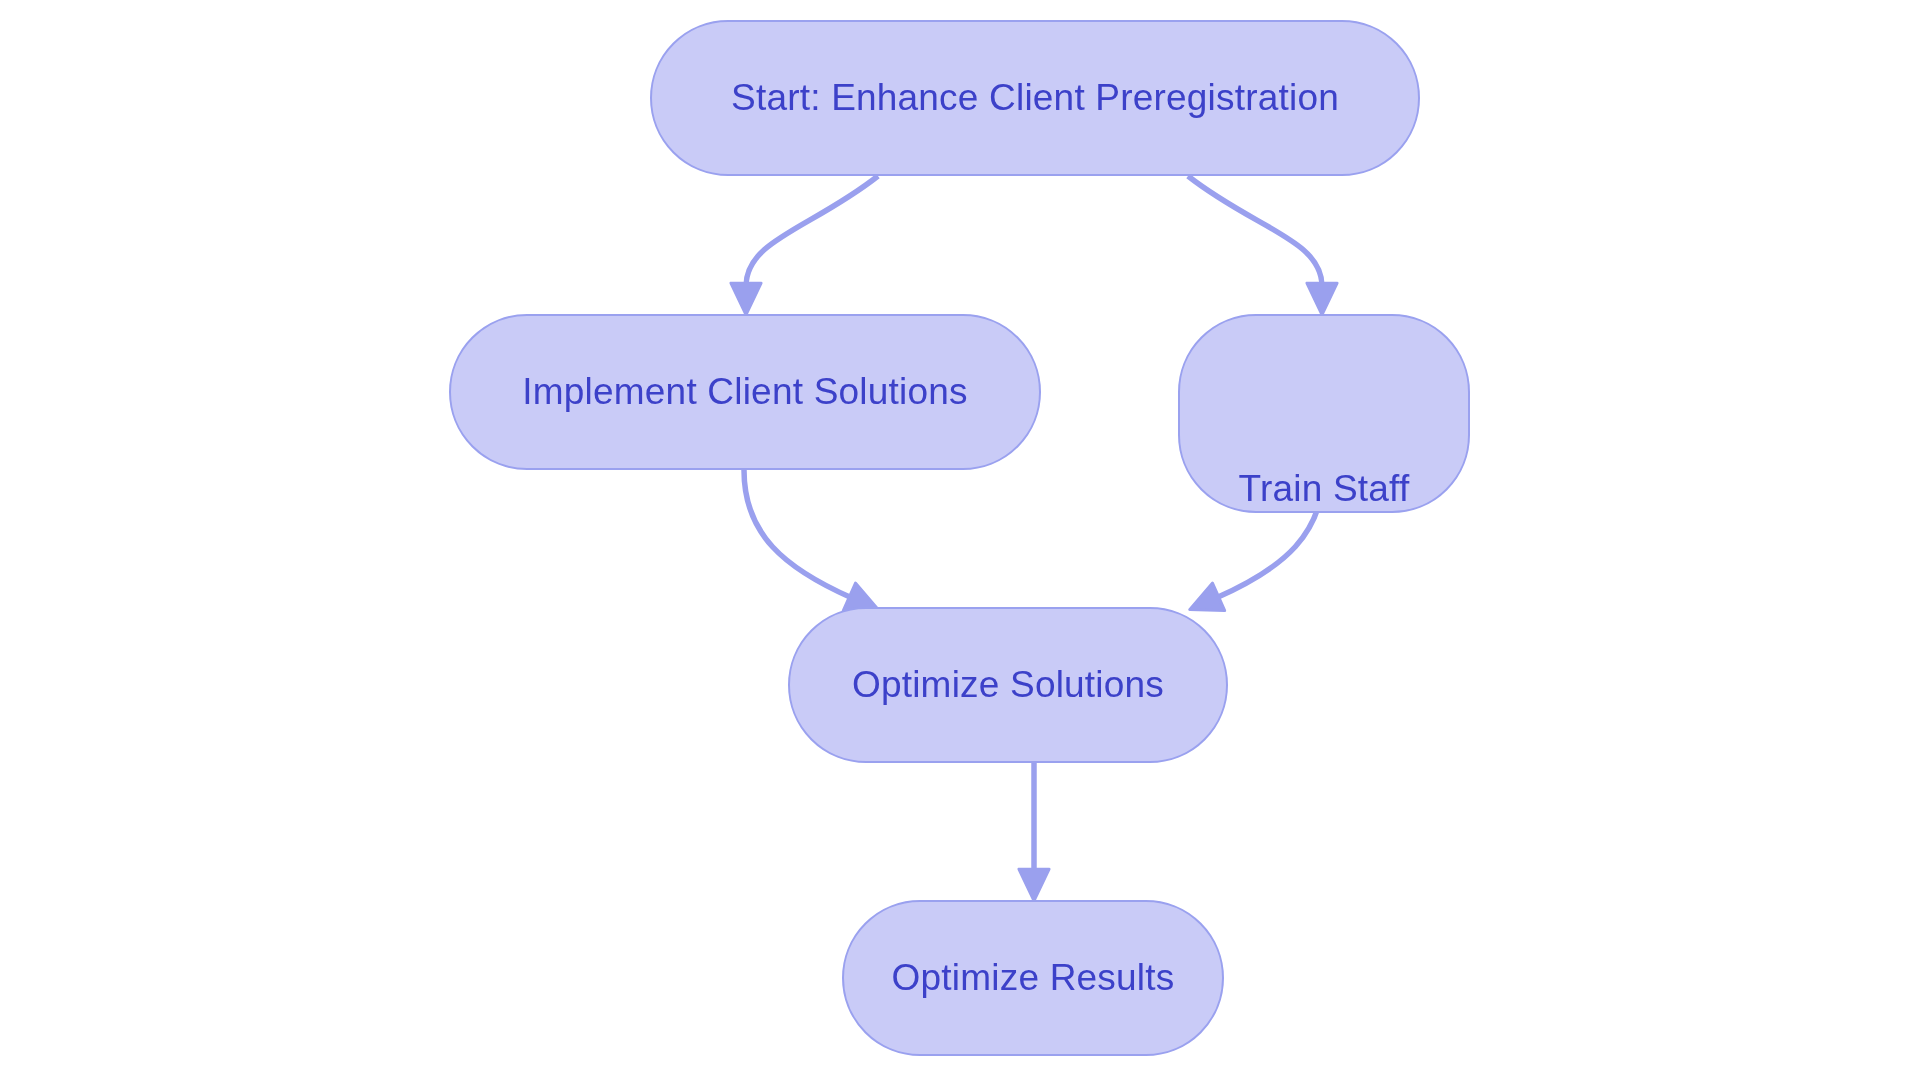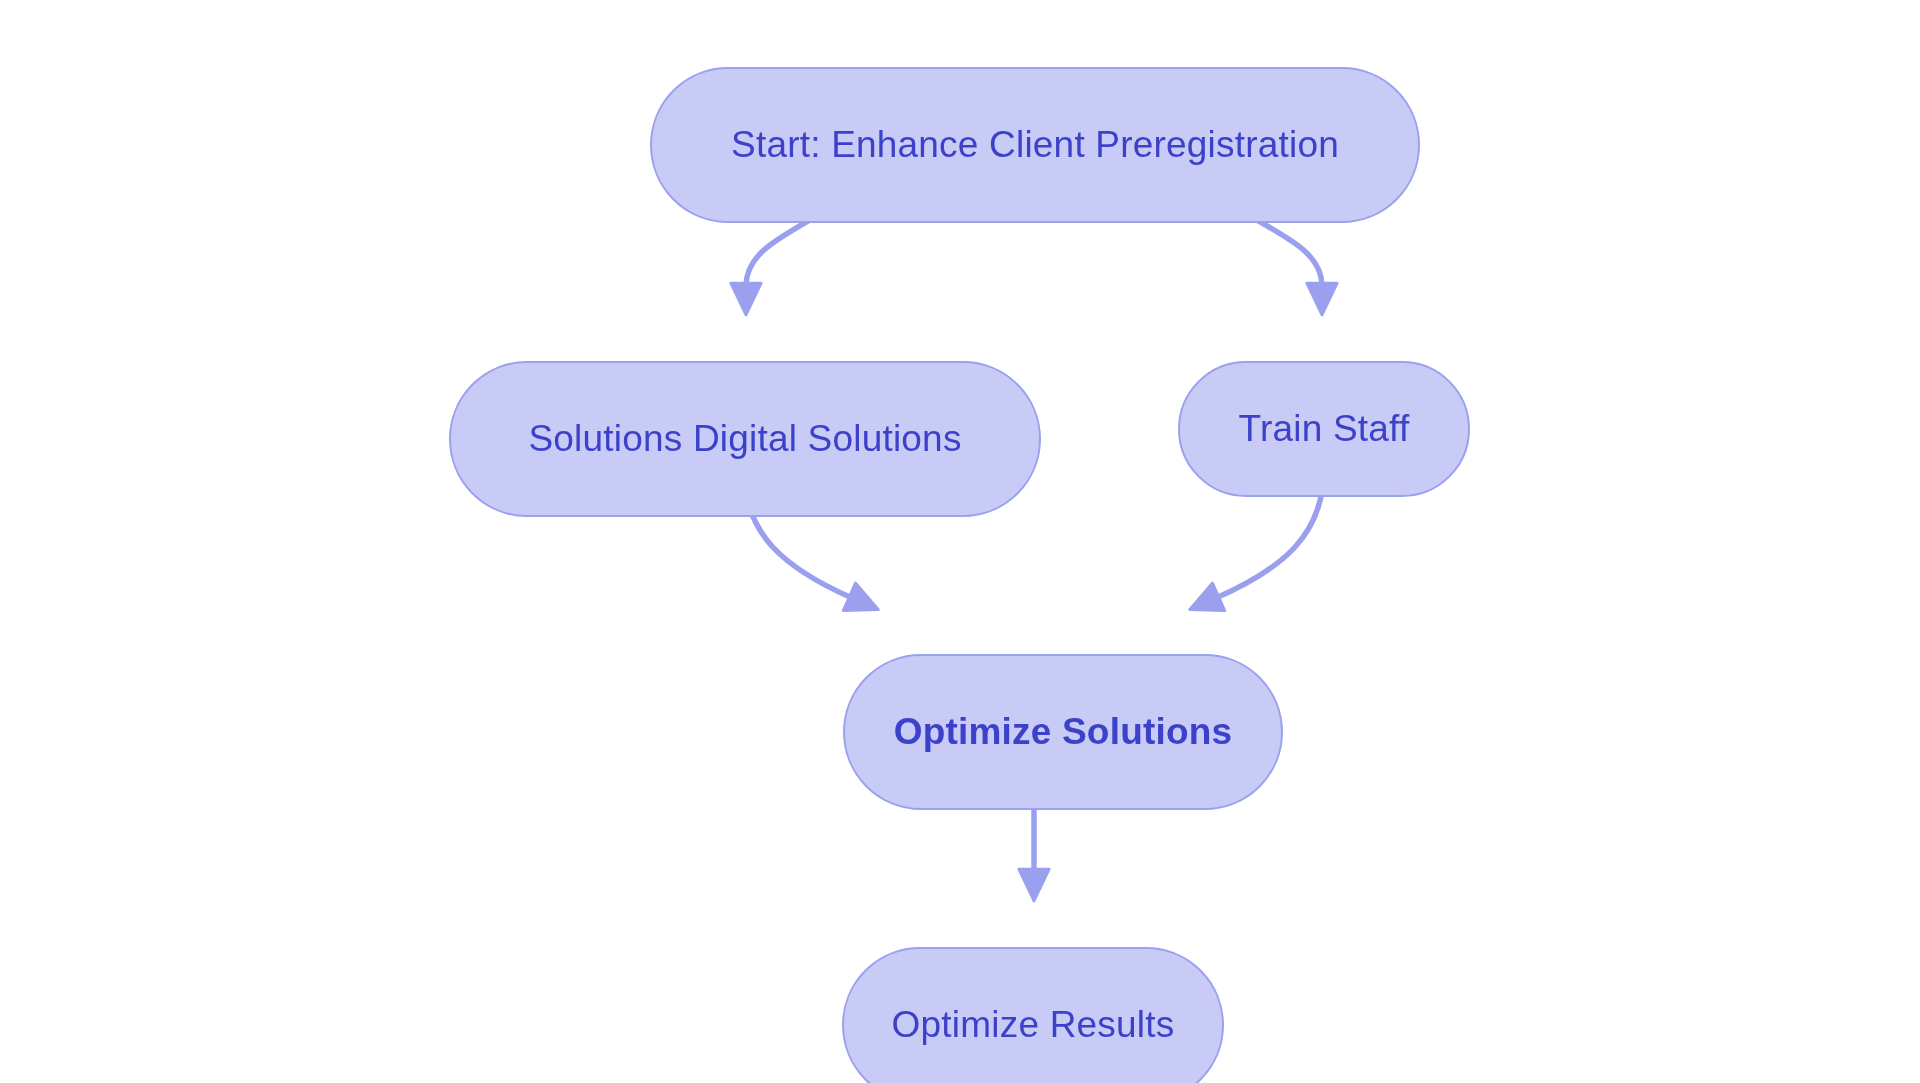--- a/index.html
+++ b/index.html
@@ -31,26 +31,25 @@
     border-radius: 78px;
     display: flex;
     align-items: center;
     justify-content: center;
     text-align: center;
     color: #3c41c9;
     font-size: 37px;
     letter-spacing: 0.2px;
     line-height: 1.2;
     white-space: nowrap;
-    margin-top: 47px;
   }
   .node-start    { left: 650px;  top: 20px;  width: 770px; height: 156px; }
   .node-implement{ left: 449px;  top: 314px; width: 592px; height: 156px; }
-  .node-train    { left: 1178px; top: 314px; width: 292px; height: 136px; }
-  .node-optimize { left: 843px;  top: 607px; width: 440px; height: 156px; font-weight: bold; }
+  .node-train    { left: 1178px; top: 314px; width: 292px; height: 199px; align-items: flex-end; }
+  .node-optimize { left: 788px;  top: 607px; width: 440px; height: 156px; }
   .node-monitor  { left: 842px;  top: 900px; width: 382px; height: 156px; }
   .edge-path {
     fill: none;
     stroke: #9aa0ee;
     stroke-width: 5.5;
   }
 </style>
 </head>
 <body>
 
@@ -67,21 +66,21 @@
     <path class="edge-path" d="M744,470 C744,534 784,568 852,598" marker-end="url(#arrowhead)"></path>
     <path class="edge-path" d="M1324,468 C1324,534 1284,568 1216,598" marker-end="url(#arrowhead)"></path>
     <path class="edge-path" d="M1034,762 L1034,872" marker-end="url(#arrowhead)"></path>
   </svg>
 
   <div class="node node-start">
     <span>Start: Enhance Client Preregistration</span>
   </div>
 
   <div class="node node-implement">
-    <span>Solutions Digital Solutions</span>
+    <span>Implement Client Solutions</span>
   </div>
 
   <div class="node node-train">
     <span>Train Staff</span>
   </div>
 
   <div class="node node-optimize">
     <span>Optimize Solutions</span>
   </div>
 

